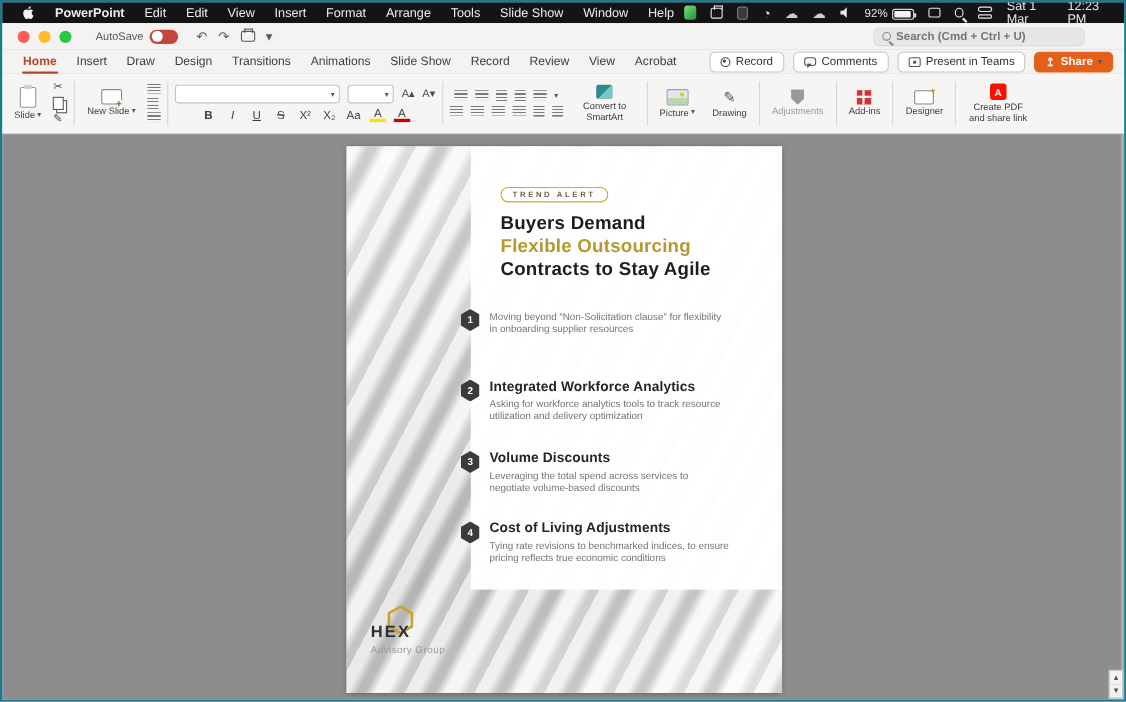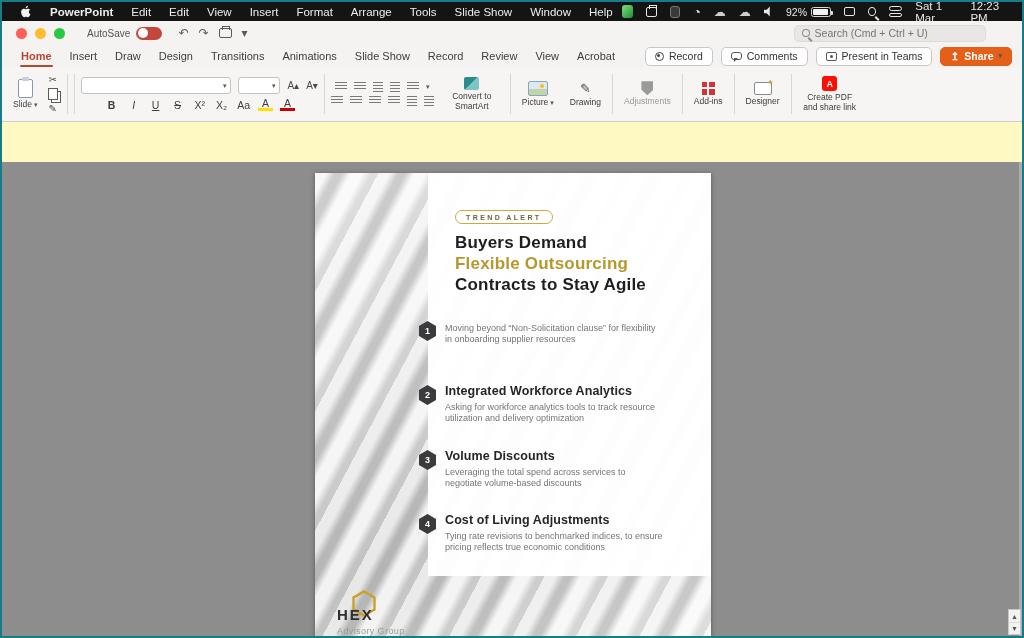--- a/index.html
+++ b/index.html
@@ -1,35 +1,35 @@
 <!DOCTYPE html>
 <html><head>
 <meta charset="utf-8">
 <style>
   *{margin:0;padding:0;box-sizing:border-box;}
   html,body{width:1024px;height:638px;font-family:"Liberation Sans",sans-serif;-webkit-font-smoothing:antialiased;}
-  .frame{position:relative;width:1024px;height:638px;border:2px solid #157c8a;background:#fef9c3;display:flex;flex-direction:column;overflow:hidden;}
+  .frame{position:relative;width:1024px;height:638px;border:2px solid #157c8a;background:#c4b5fd;display:flex;flex-direction:column;overflow:hidden;}
 
   
   .menubar{height:19px;background:#141414;display:flex;align-items:center;color:#ededed;font-size:11.5px;padding:0 8px;flex:0 0 auto;}
   .apple-wrap{padding:0 10px;display:flex;align-items:center;}
   .apple-wrap svg{width:11px;height:13px;fill:#f2f2f2;}
   .mitem{padding:0 9px;white-space:nowrap;cursor:default;}
   .mitem.app{font-weight:bold;}
   .mspacer{flex:1;}
   .status{display:flex;align-items:center;gap:13px;margin-right:2px;color:#e8e8e8;}
   .sico{display:inline-flex;align-items:center;justify-content:center;}
   .ic-app-green{width:13px;height:13px;border-radius:3px;background:linear-gradient(135deg,#7be07b,#1f8f3a);}
   .ic-printer{width:13px;height:10px;border:1.2px solid #e8e8e8;border-radius:2px;position:relative;}
   .ic-printer::before{content:"";position:absolute;left:2px;top:-3px;width:6px;height:3px;border:1.2px solid #e8e8e8;border-bottom:none;}
   .ic-darksq{width:12px;height:12px;border-radius:3px;background:#3a3a3c;border:1px solid #777;}
   .ic-clock{font-size:12px;color:#e8e8e8;}
   .ic-cloud{font-size:12px;color:#cfcfcf;}
   .ic-speaker{width:11px;height:11px;background:#e8e8e8;clip-path:polygon(0 35%,32% 35%,65% 5%,65% 95%,32% 65%,0 65%);}
-  .batt-wrap{display:flex;align-items:center;gap:4px;font-size:10.5px;}
+  .batt-wrap{display:flex;align-items:flex-end;gap:4px;font-size:10.5px;}
   .ic-batt{width:20px;height:10px;border:1px solid #d8d8d8;border-radius:2.5px;position:relative;padding:1px;}
   .ic-batt::before{content:"";display:block;width:92%;height:100%;background:#f2f2f2;border-radius:1px;}
   .ic-batt::after{content:"";position:absolute;right:-3px;top:3px;width:2px;height:4px;background:#d8d8d8;border-radius:0 1px 1px 0;}
   .ic-display{width:13px;height:9px;border:1.2px solid #e8e8e8;border-radius:2px;}
   .ic-mag{width:9px;height:9px;border:1.4px solid #e8e8e8;border-radius:50%;position:relative;}
   .ic-mag::after{content:"";position:absolute;left:7px;top:8px;width:5px;height:1.6px;background:#e8e8e8;transform:rotate(45deg);transform-origin:0 0;}
   .ic-cc{display:flex;flex-direction:column;gap:2px;}
   .ic-cc i{display:block;width:13px;height:4.5px;border:1px solid #e8e8e8;border-radius:3px;}
   .mdate{font-size:11.5px;}
 
@@ -40,21 +40,21 @@
   .autosave{display:flex;align-items:center;gap:6px;margin-left:14px;font-size:10px;color:#555;}
   .toggle{width:26px;height:13px;border-radius:7px;background:#c2473a;position:relative;}
   .toggle::after{content:"";position:absolute;left:1.5px;top:1.5px;width:10px;height:10px;border-radius:50%;background:#fff;}
   .qat{display:flex;align-items:center;gap:10px;margin-left:16px;color:#5a5a5a;font-size:12px;}
   .qat .gly{cursor:default;}
   .qat .ic-printer{border-color:#5a5a5a;}
   .qat .ic-printer::before{border-color:#5a5a5a;}
   .search-pill{margin-left:auto;margin-right:22px;width:192px;height:17px;background:#e9e7e5;border:1px solid #dddbd9;border-radius:5px;display:flex;align-items:center;padding:0 7px;gap:5px;}
   .search-pill .ic-mag{border-color:#8a8a8a;width:8px;height:8px;}
   .search-pill .ic-mag::after{background:#8a8a8a;left:6px;top:7px;}
-  .search-pill input{border:none;outline:none;background:transparent;font-size:10.5px;color:#8a8a8a;width:100%;font-family:"Liberation Sans",sans-serif;}
+  .search-pill input{border:none;outline:none;background:transparent;font-size:10.5px;color:#8a8a8a;width:100%;font-family:"Liberation Sans",sans-serif;font-weight:bold;}
 
   
   .tabrow{height:22px;background:#f5f3f2;display:flex;align-items:center;padding:0 10px;flex:0 0 auto;}
   .rtab{font-size:11px;color:#3d3d3d;padding:3px 9px 4px;position:relative;white-space:nowrap;cursor:default;}
   .rtab.active{color:#b7472a;font-weight:bold;}
   .rtab.active::after{content:"";position:absolute;left:8px;right:8px;bottom:-1px;height:2px;background:#b7472a;border-radius:1px;}
   .tabspacer{flex:1;}
   .pillbtn{display:flex;align-items:center;gap:5px;border:1px solid #c9c7c5;background:#fff;border-radius:5px;height:19px;padding:0 9px;font-size:10.5px;color:#333;margin-left:8px;white-space:nowrap;}
   .ic-record{width:9px;height:9px;border:1.6px solid #444;border-radius:50%;position:relative;}
   .ic-record::after{content:"";position:absolute;left:1.5px;top:1.5px;width:3px;height:3px;border-radius:50%;background:#444;}
@@ -98,21 +98,21 @@
   .ic-shield{width:12px;height:14px;background:#9a9a9a;clip-path:polygon(0 0,100% 0,100% 60%,50% 100%,0 60%);}
   .ic-addins{width:13px;height:13px;background:#d13438;position:relative;}
   .ic-addins::before{content:"";position:absolute;left:0;top:5px;width:13px;height:2px;background:#f6f5f4;}
   .ic-addins::after{content:"";position:absolute;left:5px;top:0;width:2px;height:13px;background:#f6f5f4;}
   .ic-designer{width:18px;height:13px;border:1.2px solid #8a8a8a;border-radius:2px;background:#fff;position:relative;}
   .ic-designer::after{content:"✦";position:absolute;right:-3px;top:-5px;font-size:8px;color:#c9a227;}
   .ic-acrobat{width:15px;height:15px;border-radius:3px;background:#fa0f00;color:#fff;font-size:9px;font-weight:bold;display:flex;align-items:center;justify-content:center;}
   .dim .blabel{color:#9a9a9a;}
 
   
-  .canvas{flex:1;position:relative;background:#8d8d8d;margin-top:40px;}
+  .canvas{flex:1;position:relative;background:#8d8d8d;}
   .slide{position:absolute;left:313px;top:11px;width:396px;height:497px;background:#e9e9e9;box-shadow:0 1px 5px rgba(0,0,0,.38);overflow:hidden;}
   .texture{position:absolute;inset:0;
     background:
       repeating-linear-gradient(118deg,rgba(255,255,255,.55) 0 10px,rgba(120,120,120,.28) 18px 24px,rgba(255,255,255,.75) 32px 42px,rgba(150,150,150,.18) 50px 56px),
       linear-gradient(150deg,#f0f0f0 0%,#dddddd 35%,#cbcbcb 60%,#e6e6e6 85%,#f2f2f2 100%);
   }
   .whitepanel{position:absolute;left:113px;top:0;right:0;height:403px;background:rgba(255,255,255,.965);}
   .badge{position:absolute;left:140px;top:37px;border:1px solid #c8aa3e;border-radius:9px;padding:3px 10px 2px;font-size:7px;letter-spacing:2.4px;color:#6f6440;font-weight:bold;}
   .stitle{position:absolute;left:140px;top:59px;font-size:17px;font-weight:bold;line-height:21px;color:#1e1e1e;letter-spacing:.2px;}
   .stitle .gold{color:#b6982f;}
@@ -241,20 +241,34 @@
           </span>
       </div>
       <div class="minicol">
         <span class="sgly">✂</span>
         <span class="ic-copysq"></span>
         <span class="sgly">✎</span>
       </div>
     </div>
     <div class="vdiv"></div>
 
+    <div class="tgroup">
+      <div class="bigbtn">
+        <span class="ic-slide"></span>
+        <span class="blabel">
+            <span>New Slide</span>
+            <span class="caret">▾</span>
+          </span>
+      </div>
+      <div class="minicol">
+        <span class="ic-lines"></span>
+        <span class="ic-lines short"></span>
+        <span class="ic-lines"></span>
+      </div>
+    </div>
     <div class="vdiv"></div>
 
     <div class="tgroup fontcol">
       <div class="minirow">
         <span class="select sel-font">
             <span class="caret">▾</span>
           </span>
         <span class="select sel-size">
             <span class="caret">▾</span>
           </span>

